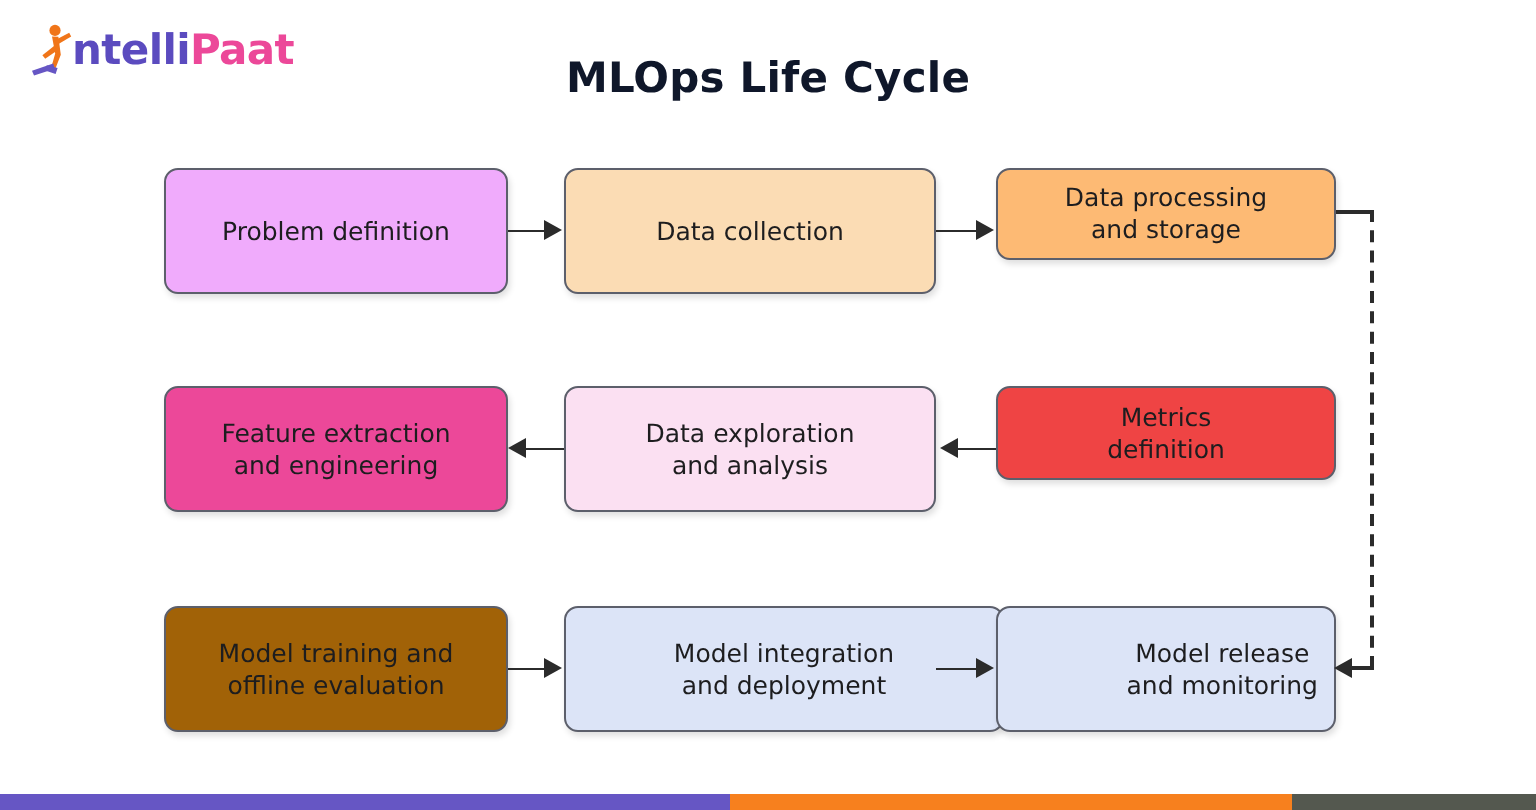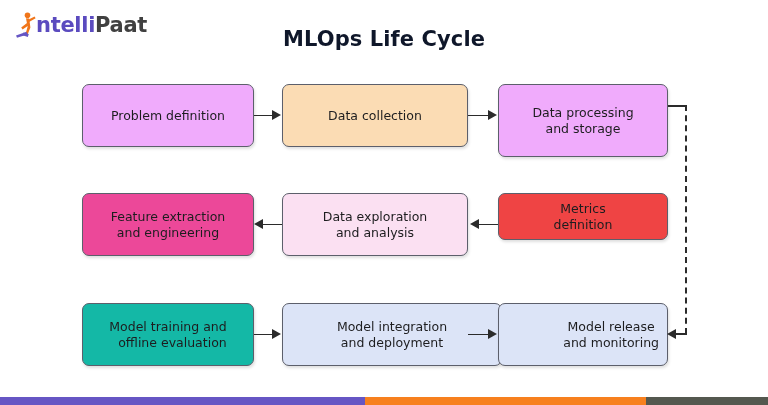--- a/index.html
+++ b/index.html
@@ -32,21 +32,21 @@
   }
   .logo-word {
     font-size: 21px;
     font-weight: 700;
     letter-spacing: -0.3px;
     margin-left: -4px;
     line-height: 1;
     font-family: "DejaVu Sans", sans-serif;
   }
   .logo-word .seg-a { color: #5b4bbf; }
-  .logo-word .seg-b { color: #404040; }
+  .logo-word .seg-b { color: #ec4899; }
 
   
   .title {
     position: absolute;
     left: 0;
     right: 0;
     top: 27px;
     text-align: center;
     font-size: 21px;
     font-weight: 700;
@@ -146,35 +146,35 @@
 <div class="title">MLOps Life Cycle</div>
 
 <div class="canvas">
 
   <div class="node" style="left:82px; top:84px; width:172px; height:63px; background:#f0abfc;">
     <span>Problem definition</span>
   </div>
   <div class="node" style="left:282px; top:84px; width:186px; height:63px; background:#fbdcb4;">
     <span>Data collection</span>
   </div>
-  <div class="node" style="left:498px; top:84px; width:170px; height:73px; background:#f0abfc;">
+  <div class="node" style="left:498px; top:84px; width:170px; height:46px; background:#fdba74;">
     <span>Data processing<br>and storage</span>
   </div>
 
   <div class="node" style="left:82px; top:193px; width:172px; height:63px; background:#ec4899;">
     <span>Feature extraction<br>and engineering</span>
   </div>
   <div class="node" style="left:282px; top:193px; width:186px; height:63px; background:#fbe0f2;">
     <span>Data exploration<br>and analysis</span>
   </div>
   <div class="node" style="left:498px; top:193px; width:170px; height:47px; background:#ef4444;">
     <span>Metrics<br>definition</span>
   </div>
 
-  <div class="node" style="left:82px; top:303px; width:172px; height:63px; background:#14b8a6;text-align:right;">
+  <div class="node" style="left:82px; top:303px; width:172px; height:63px; background:#a16207;">
     <span>Model training and<br>offline evaluation</span>
   </div>
   <div class="node" style="left:282px; top:303px; width:220px; height:63px; background:#dce4f7;">
     <span>Model integration<br>and deployment</span>
   </div>
   <div class="node" style="left:498px; top:303px; width:170px; height:63px; background:#dce4f7;justify-content:flex-end;">
     <span>Model release<br>and monitoring</span>
   </div>
 
   <div class="edge-line" style="left:254px; top:114.5px; width:20px; height:1.6px;"></div>

